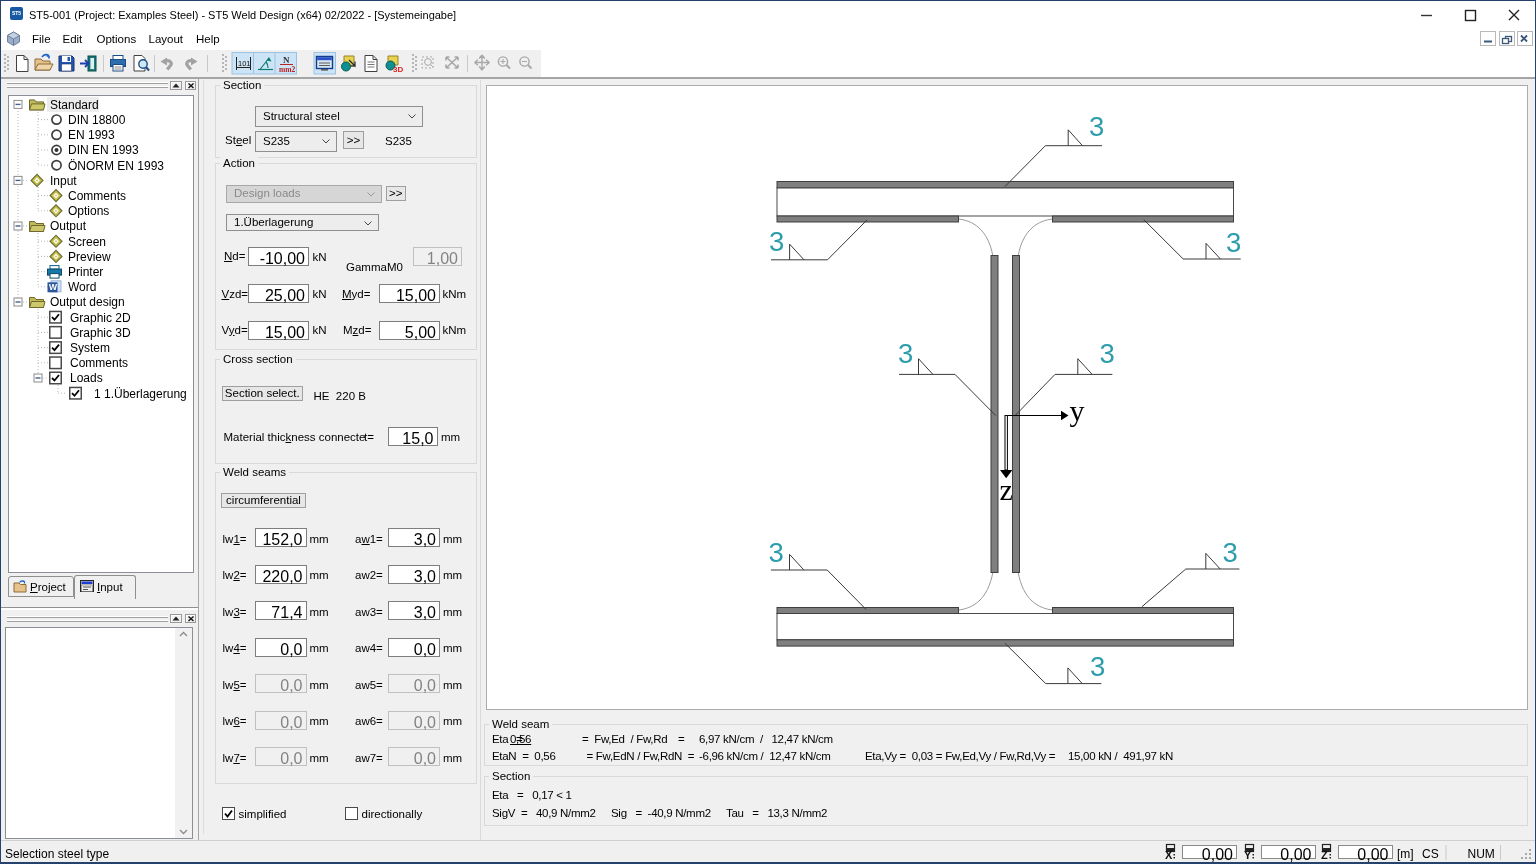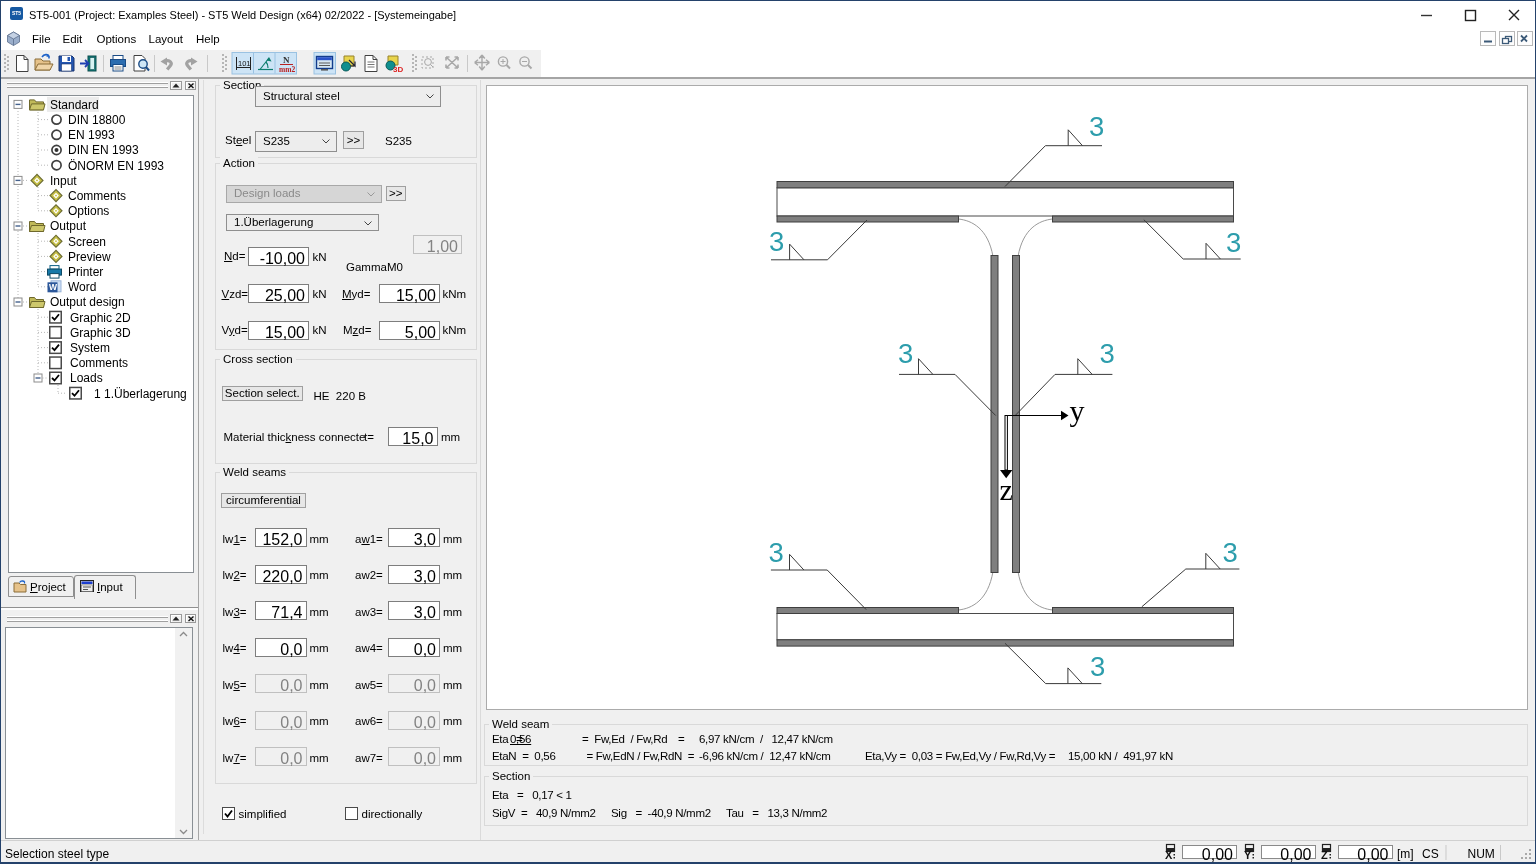--- a/index.html
+++ b/index.html
@@ -391,21 +391,21 @@
 </div>
 
 <div id="form" class="abs panel" style="left:198px;top:79px;width:288px;height:761px;font-size:12px;">
   <div class="abs" style="left:282px;top:1px;width:1px;height:760px;background:#dadada;"></div>
   <div class="abs" style="left:0;top:0;width:1px;height:761px;background:#a6a6a6;"></div>
   <div class="abs" style="left:5px;top:1px;width:1px;height:754px;background:#dcdcdc;"></div>
 
   <div class="grp" style="left:17px;top:5.5px;width:262px;height:73px;">
       <div class="lbl">Section</div>
     </div>
-  <div class="combo" style="left:57px;top:7px;width:186px;">Structural steel<svg class="chev" width="8" height="5">
+  <div class="combo" style="left:57px;top:27px;width:168px;">Structural steel<svg class="chev" width="8" height="5">
         <polyline points="0.5,0.5 4,4 7.5,0.5" fill="none" stroke="#444"></polyline>
       </svg></div>
   <div class="lab" style="left:27px;top:55px;">St<u>e</u>el</div>
   <div class="combo" style="left:57px;top:51.5px;width:82px;">S235<svg class="chev" width="8" height="5">
         <polyline points="0.5,0.5 4,4 7.5,0.5" fill="none" stroke="#444"></polyline>
       </svg></div>
   <div class="btn" style="left:145px;top:51.5px;width:21px;height:18px;padding-top:2px;">&gt;&gt;</div>
   <div class="lab" style="left:187px;top:55.5px;">S235</div>
 
   <div class="grp" style="left:17px;top:84px;width:262px;height:186.5px;">
@@ -416,21 +416,21 @@
       </svg></div>
   <div class="btn" style="left:187.5px;top:107px;width:20.5px;height:15px;padding-top:0px;">&gt;&gt;</div>
   <div class="combo" style="left:28px;top:134.5px;width:152.5px;height:17px;padding-top:1px;">1.Überlagerung<svg class="chev" width="8" height="5" style="top:6px;">
         <polyline points="0.5,0.5 4,4 7.5,0.5" fill="none" stroke="#444"></polyline>
       </svg></div>
 
   <div class="lab" style="left:26px;top:171px;"><u>N</u>d=</div>
   <div class="inp" style="left:50px;top:168px;width:61px;">-10,00</div>
   <div class="lab" style="left:114.5px;top:171.5px;">kN</div>
   <div class="lab" style="left:148px;top:182px;">GammaM0</div>
-  <div class="inp dis" style="left:214.5px;top:156px;width:49.5px;">1,00</div>
+  <div class="inp dis" style="left:214.5px;top:168px;width:49.5px;">1,00</div>
   <div class="lab" style="left:23.5px;top:208.5px;"><u>V</u>zd=</div>
   <div class="inp" style="left:50px;top:205px;width:61px;">25,00</div>
   <div class="lab" style="left:114.5px;top:208.5px;">kN</div>
   <div class="lab" style="left:144px;top:208.5px;"><u>M</u>yd=</div>
   <div class="inp" style="left:180.5px;top:205px;width:61.5px;">15,00</div>
   <div class="lab" style="left:244.5px;top:208.5px;">kNm</div>
   <div class="lab" style="left:23.5px;top:245px;text-align:right;">V<u>y</u>d=</div>
   <div class="inp" style="left:50px;top:241.5px;width:61px;">15,00</div>
   <div class="lab" style="left:114.5px;top:245px;">kN</div>
   <div class="lab" style="left:145px;top:245px;">M<u>z</u>d=</div>

